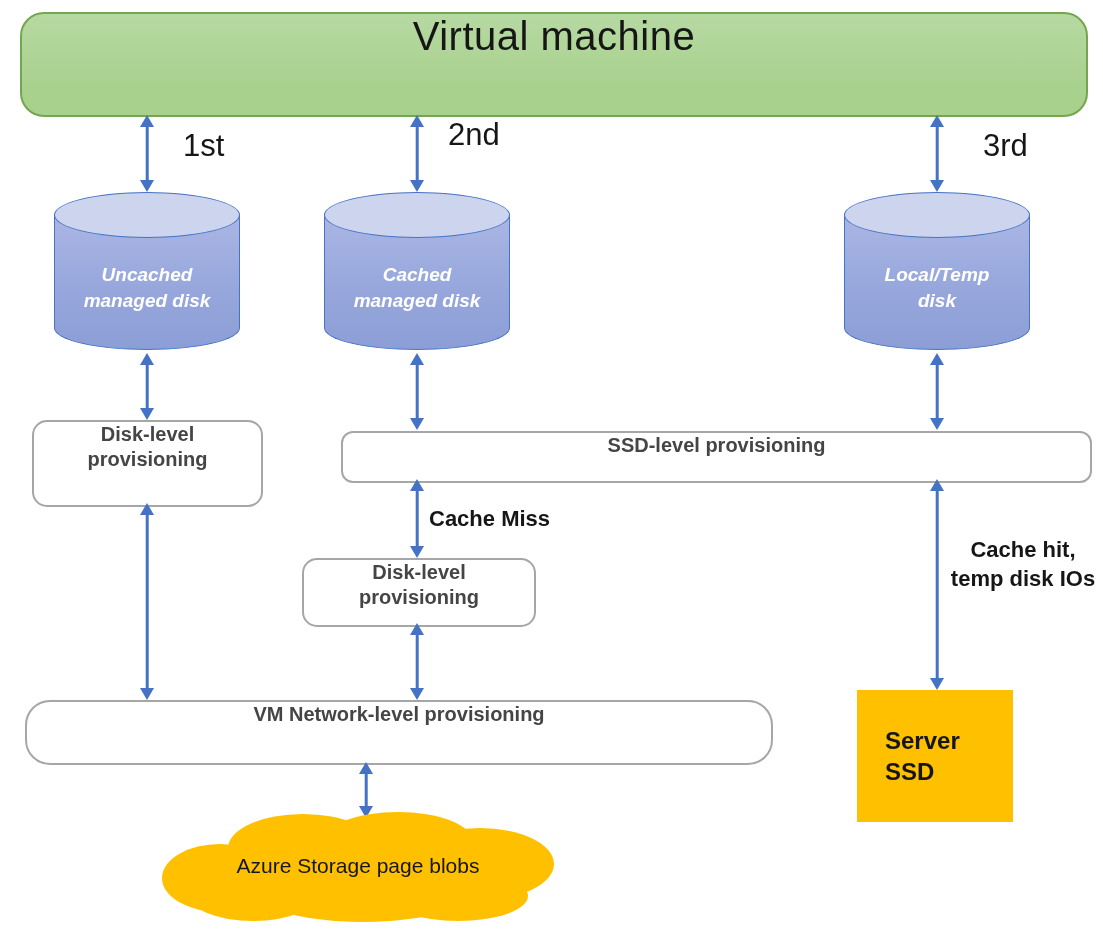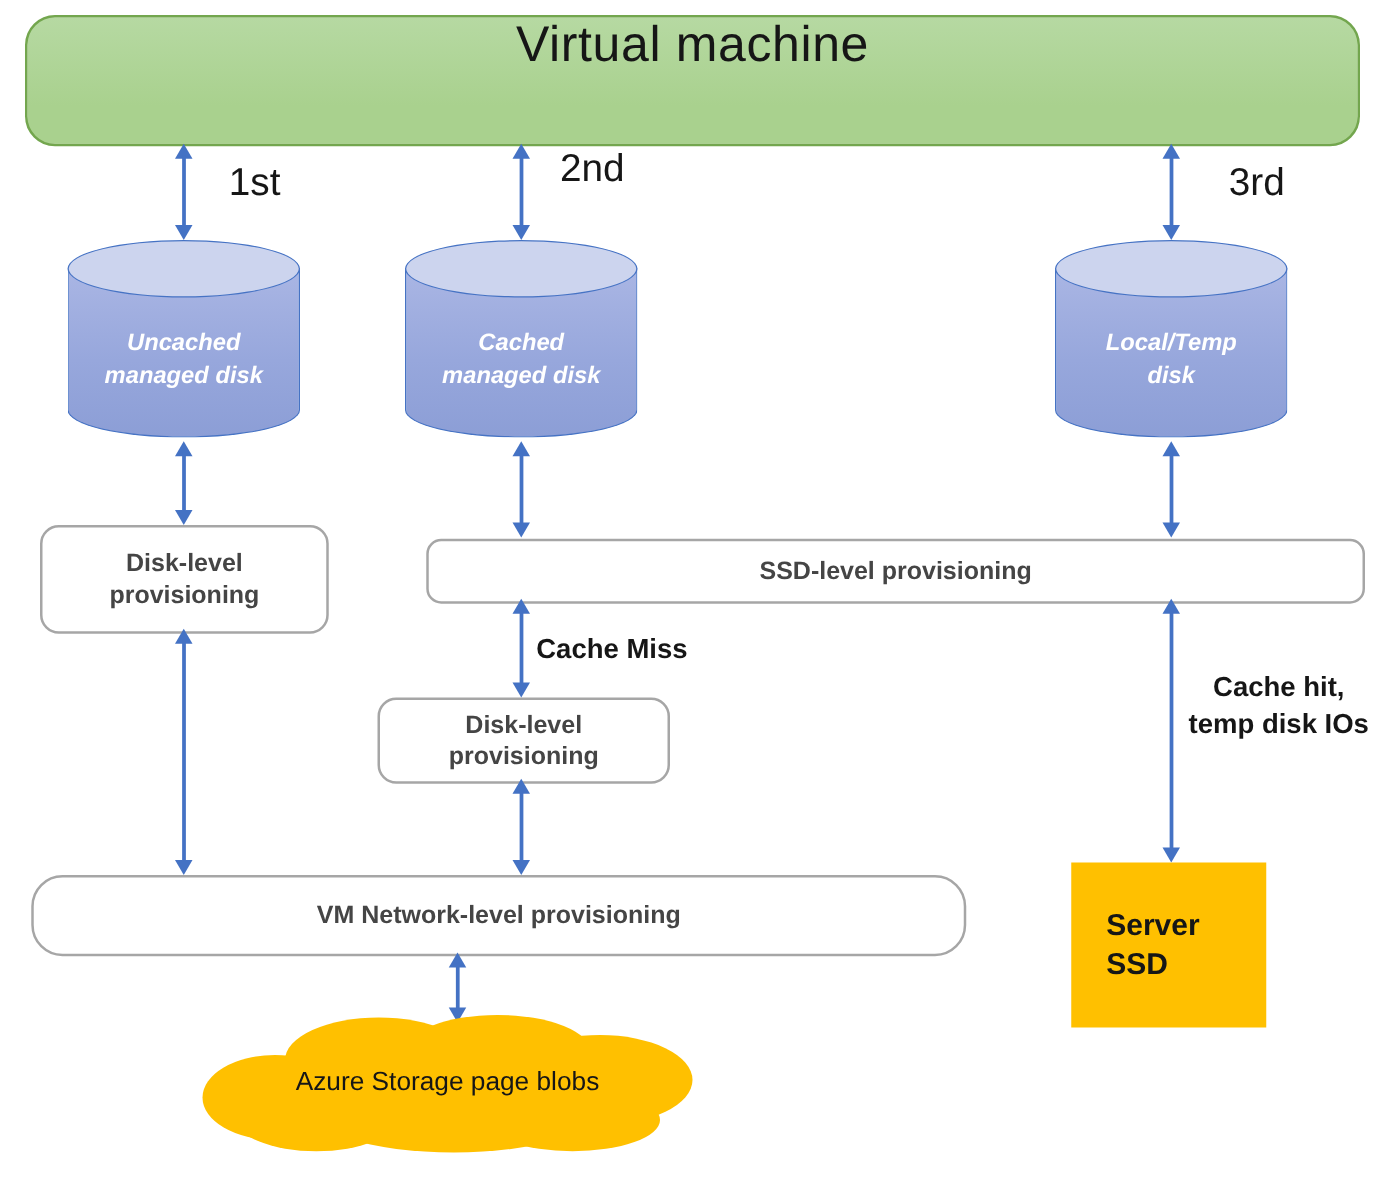--- a/index.html
+++ b/index.html
@@ -48,21 +48,21 @@
   }
   .cyl .cyl-label{
     position:absolute;left:28px;right:28px;top:42px;bottom:8px;
     display:flex;align-items:center;justify-content:center;text-align:center;
     color:#ffffff;font-weight:bold;font-size:19px;line-height:1.35;font-style:italic;
   }
 
   
   .pbox{
     position:absolute;background:#ffffff;border:2.2px solid var(--box-border);
-    display:flex;align-items:center;justify-content:center;text-align:center;
+    display:flex;align-items:flex-start;justify-content:center;text-align:center;
     font-weight:bold;color:var(--box-text);font-size:20px;line-height:1.25;
   }
 
   
   .annot{position:absolute;font-weight:bold;color:var(--ink);font-size:22px;line-height:1.3;}
 
   
   .server-ssd{
     position:absolute;left:857px;top:690px;width:156px;height:132px;background:var(--orange);
     display:flex;align-items:center;justify-content:center;

